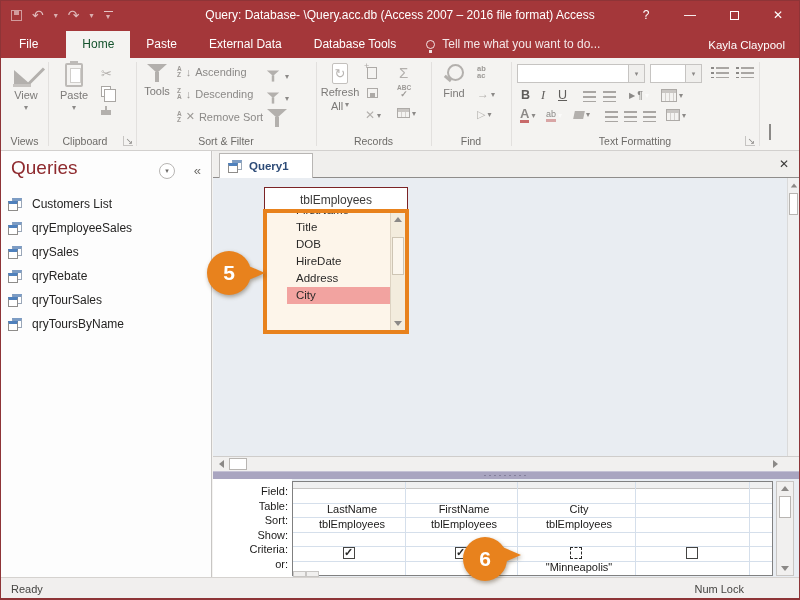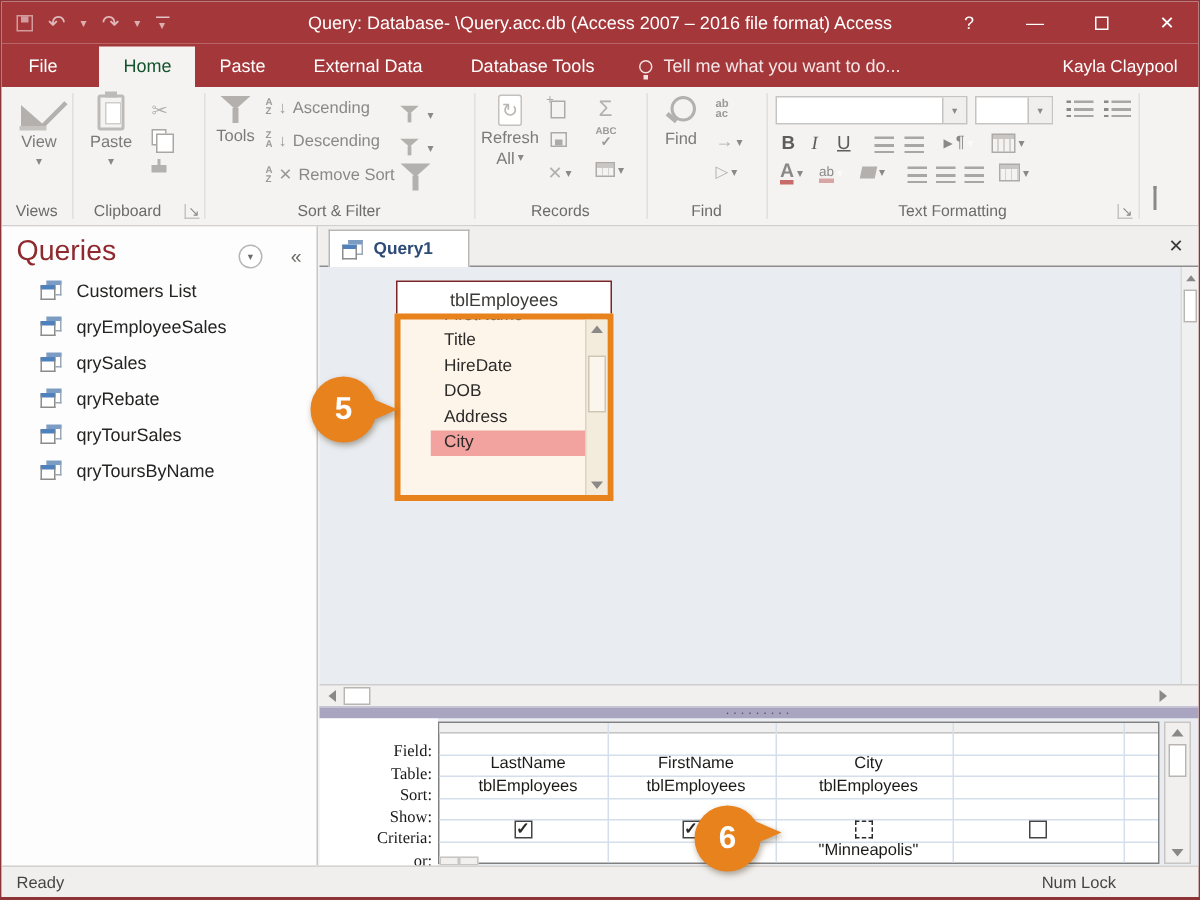--- a/index.html
+++ b/index.html
@@ -80,21 +80,21 @@
   .fontA { font-size:13px; font-weight:bold; color:#8b8987; border-bottom:3px solid #c86a6a; line-height:13px; }
   .chev-up { width:8px; height:8px; border-left:2px solid #8b8987; border-top:2px solid #8b8987; transform:rotate(45deg); margin-top:4px; }
   .launcher { font-size:9px; color:#8b8987; border:1px solid #c6c4c2; border-top:none; border-right:none; width:10px; height:10px; display:flex; align-items:flex-end; justify-content:flex-end; line-height:8px; }
 
   
   .nav { position:absolute; left:0; top:150px; width:211px; height:426px; background:#fdfdfd; border-right:1px solid #c8c6c4; }
   .nav-title { position:absolute; left:10px; top:6px; font-size:19px; color:#8e2a2e; }
   .nav-dd { position:absolute; right:36px; top:12px; width:16px; height:16px; border:1px solid #b8b6b4; border-radius:50%; display:flex; align-items:center; justify-content:center; font-size:7px; color:#6d6b68; background:#fff; }
   .nav-coll { position:absolute; right:10px; top:12px; font-size:13px; color:#6d6b68; }
   .nav-items { position:absolute; left:0; top:36px; width:100%; }
-  .nav-item { height:24px; display:flex; align-items:flex-start; gap:10px; padding-left:26px; font-size:12px; color:#252423; }
+  .nav-item { height:24px; display:flex; align-items:flex-end; gap:10px; padding-left:7px; font-size:12px; color:#252423; }
   .qicon { position:relative; width:14px; height:13px; flex:0 0 14px; }
   .qicon .b { position:absolute; right:0; top:0; width:10px; height:10px; background:#fff; border:1px solid #9aa7b8; border-top:3px solid #7c9cc4; }
   .qicon .f { position:absolute; left:0; bottom:0; width:10px; height:10px; background:#fff; border:1px solid #8e8c8a; border-top:3px solid #4f81bd; }
 
   
   .doc { position:absolute; left:212px; top:150px; width:586px; height:426px; background:#e9edf2; }
   .doctabs { position:absolute; left:0; top:0; width:100%; height:27px; background:#f0efed; border-bottom:1px solid #8f8d8b; }
   .dtab { position:absolute; left:6px; top:2px; height:25px; width:94px; background:#fff; border:1px solid #b8b6b4; border-bottom:none; display:flex; align-items:center; gap:7px; padding-left:8px; font-weight:bold; color:#2d4b77; font-size:11.5px; z-index:2; }
   .dtab-close { position:absolute; right:10px; top:6px; font-size:12px; color:#3b3a39; }
 
@@ -121,21 +121,21 @@
 
   
   .tri-up { width:0; height:0; border-left:4px solid transparent; border-right:4px solid transparent; border-bottom:5px solid #8b8987; }
   .tri-down { width:0; height:0; border-left:4px solid transparent; border-right:4px solid transparent; border-top:5px solid #8b8987; }
   .tri-left { width:0; height:0; border-top:4px solid transparent; border-bottom:4px solid transparent; border-right:5px solid #8b8987; }
   .tri-right { width:0; height:0; border-top:4px solid transparent; border-bottom:4px solid transparent; border-left:5px solid #8b8987; }
 
   
   .lower { position:absolute; left:0; top:328px; width:586px; height:98px; background:#e9edf2; }
   .labelcol { position:absolute; left:0; top:0; width:79px; height:98px; background:#fff; }
-  .rowlabels { position:absolute; left:0; top:15px; width:75px; text-align:right; font-size:11px; color:#1b1a19;font-family:Liberation Serif, serif; }
+  .rowlabels { position:absolute; left:0; top:5px; width:75px; text-align:right; font-size:11px; color:#1b1a19; }
   .rowlabels div { height:14.5px; line-height:14.5px; }
   .dgrid { position:absolute; left:79px; top:2px; width:481px; height:95px; background:#fff; border:1px solid #808080; }
   .dg-strip { position:absolute; left:0; top:0; width:100%; height:7px; background:#f0f0f0; border-bottom:1px solid #c6c4c2; }
   .dg-rows { position:absolute; left:0; top:7px; width:100%; }
   .dg-hline { height:14.5px; border-bottom:1px solid #d5dfeb; }
   .dg-vline { position:absolute; top:0; bottom:0; width:1px; background:#d5dfeb; }
   .dg-col { position:absolute; top:20px; font-size:11px; color:#1b1a19;text-align:center; }
   .dg-cell { height:14.5px; line-height:14px; padding-left:6px; white-space:nowrap; overflow:hidden; }
   .dg-showcell { height:14.5px; display:flex; align-items:center; justify-content:center; }
   .cb { width:12px; height:12px; background:#fff; }
@@ -462,22 +462,22 @@
       </div>
       <div class="dtab-close">✕</div>
     </div>
 
     <div class="upper">
       <div class="tblbox">tblEmployees</div>
       <div class="fieldlist">
         <div class="fl-rows">
           <div class="fl-row first">FirstName</div>
           <div class="fl-row">Title</div>
+          <div class="fl-row">DOB</div>
           <div class="fl-row">HireDate</div>
-          <div class="fl-row">DOB</div>
           <div class="fl-row">Address</div>
           <div class="fl-row hl">City</div>
         </div>
         <div class="fl-scroll">
           <div class="fl-sb-btn" style="top:0;">
               <span class="tri-up"></span>
             </div>
           <div class="fl-thumb"></div>
           <div class="fl-sb-btn" style="bottom:0;">
               <span class="tri-down"></span>

